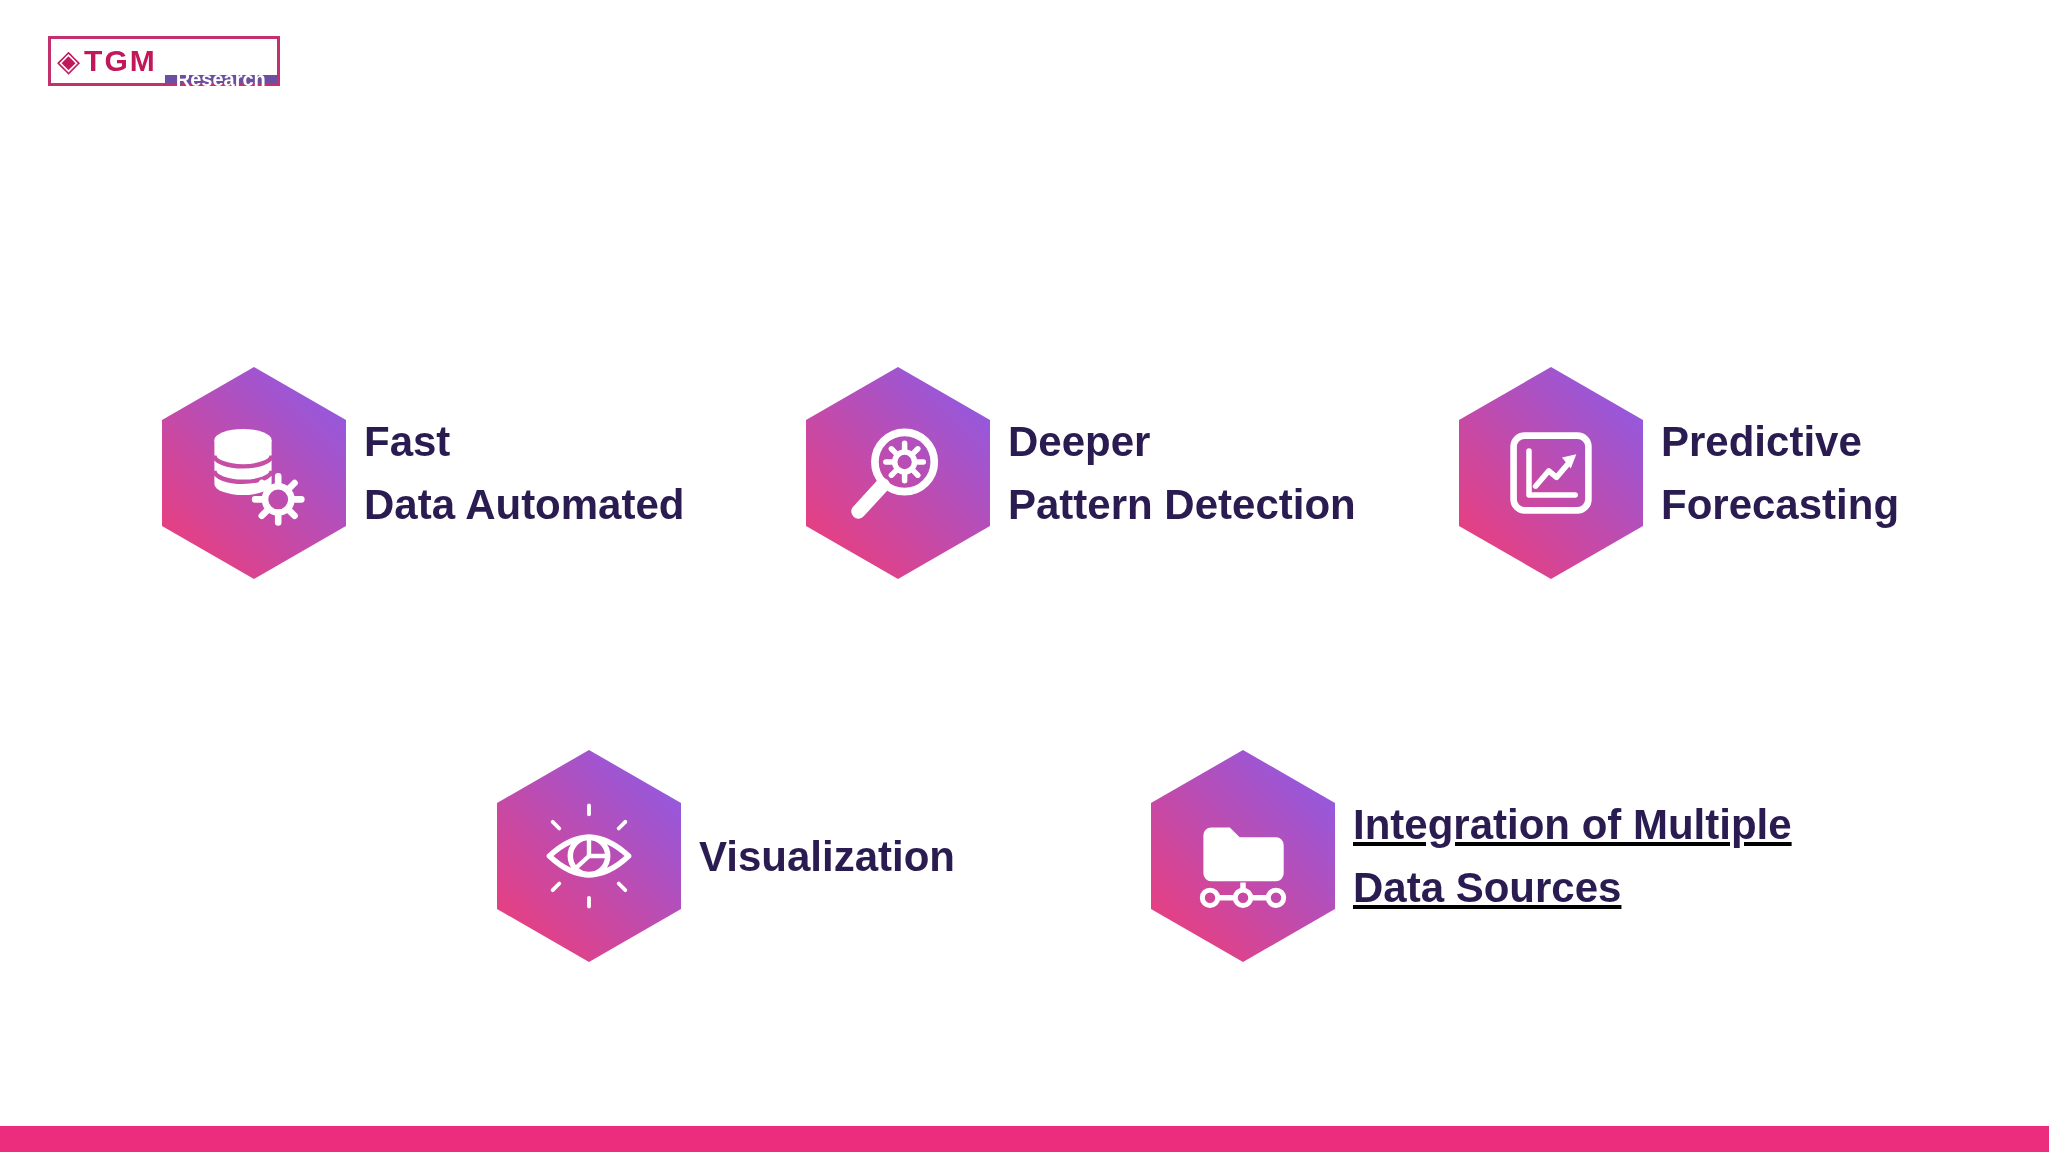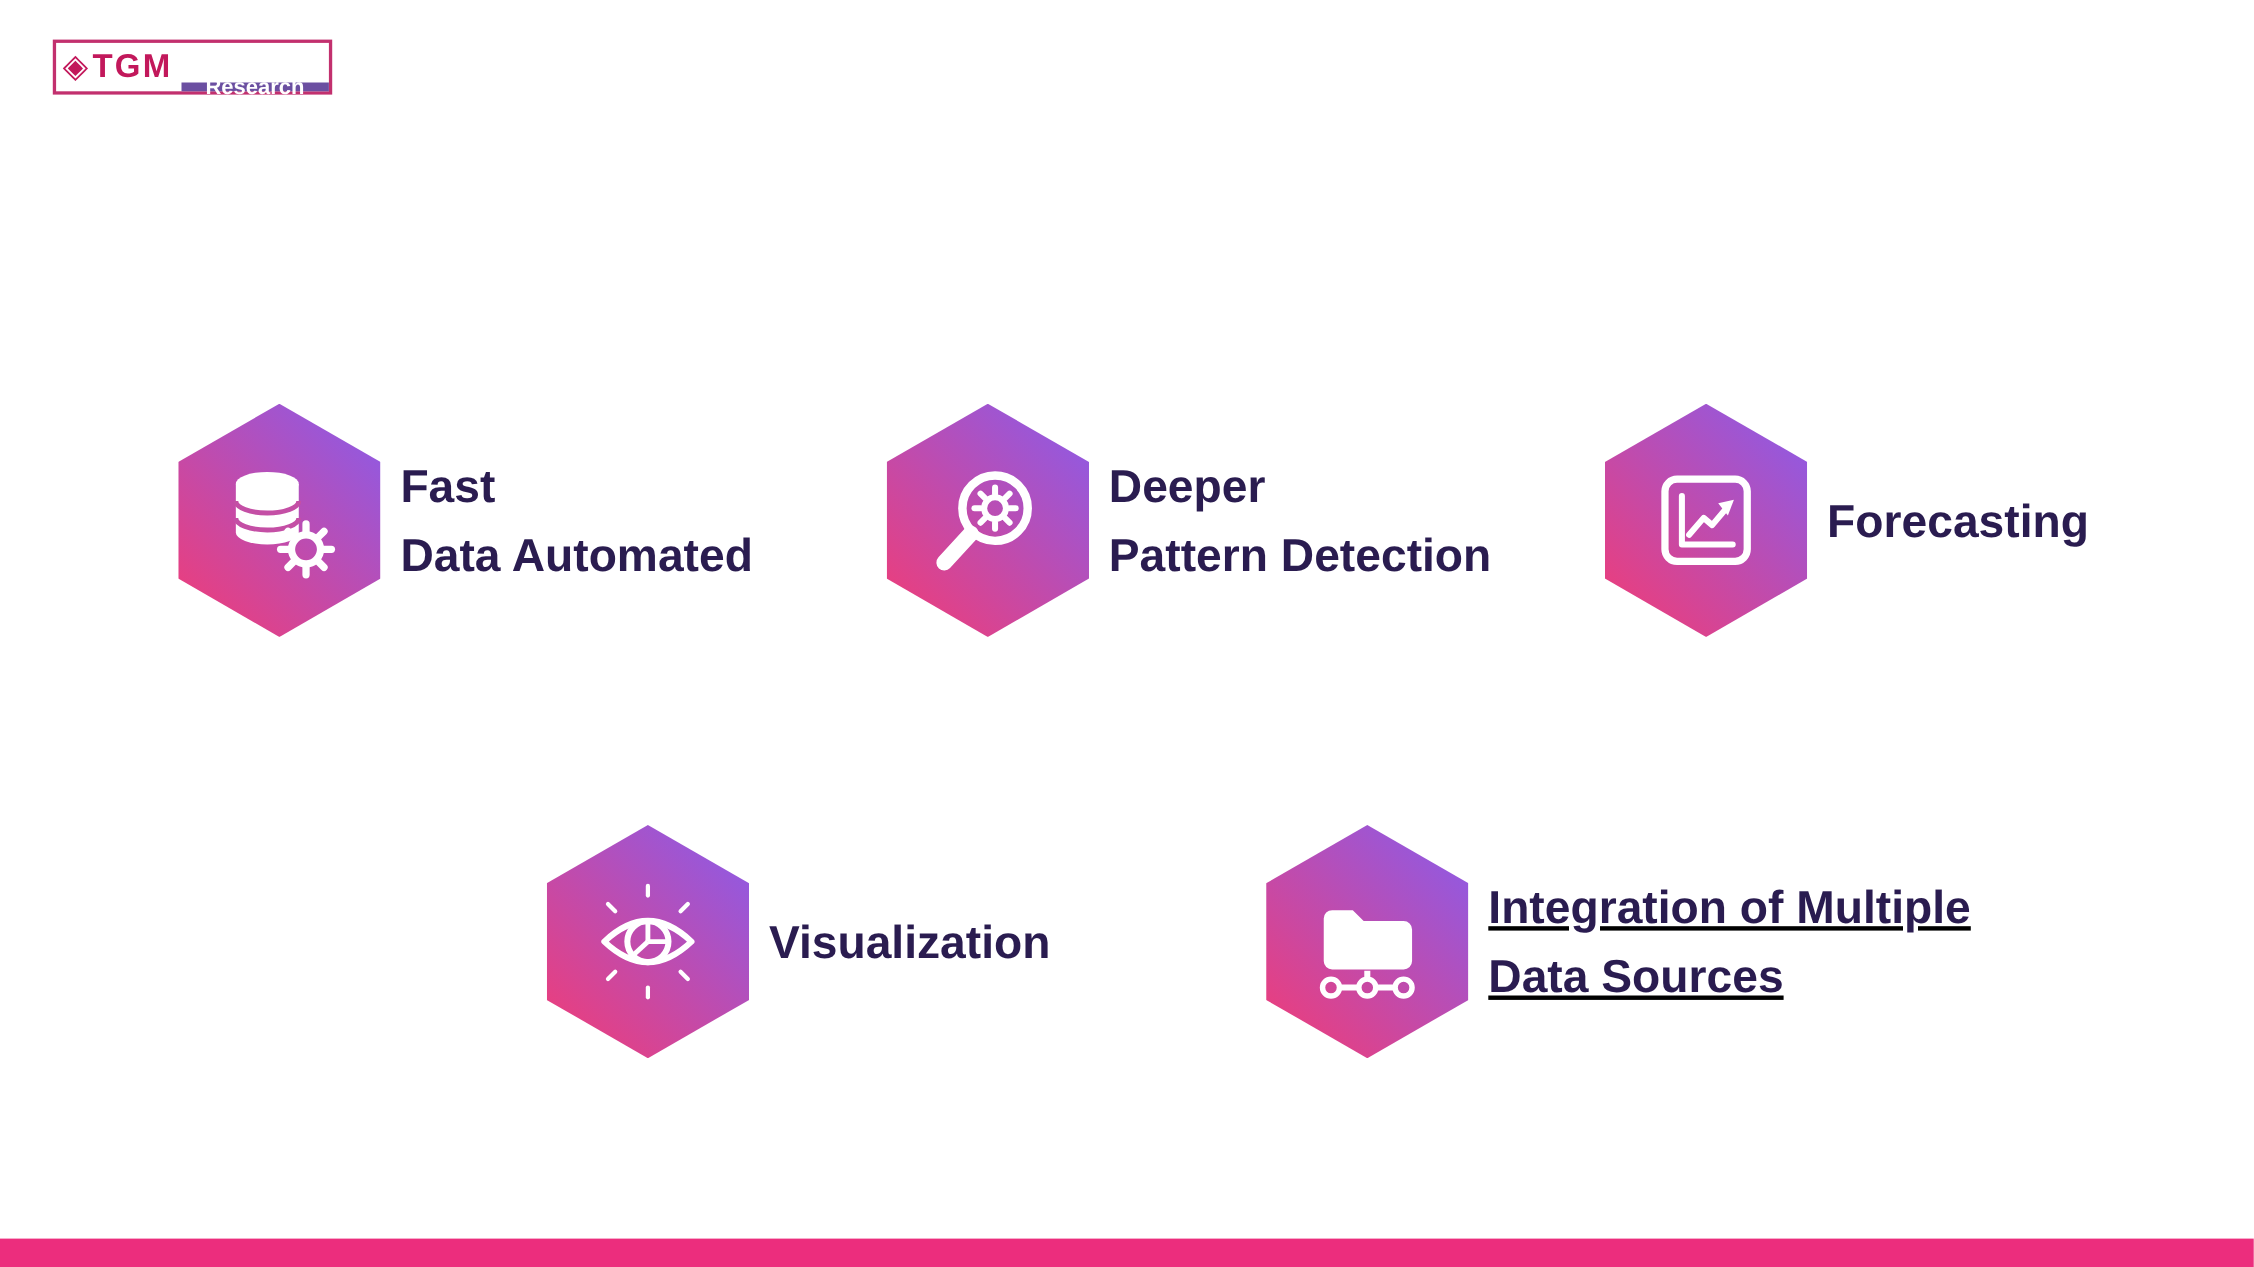--- a/index.html
+++ b/index.html
@@ -28,21 +28,21 @@
   .logo-diamond{
     color:#C2185B; font-size:30px; line-height:1;
   }
   .logo-tgm{
     color:#C2185B; font-size:30px; font-weight:bold; letter-spacing:2px;text-align:center;
   }
   .logo-research{
     display:flex; align-items:center;
     background:#6B4FA1; color:#ffffff;
     font-size:20px; font-weight:bold;
-    padding:0 22px;
+    padding:0 11px;
     margin-top:36px;
   }
 
   
   .title{
     position:absolute; left:0; right:0; top:108px;
     text-align:center;
     font-size:62px; font-weight:bold;
     color:#F43F6E;
     letter-spacing:0.5px;
@@ -146,20 +146,21 @@
   <div class="item item-3">
     <div class="hex">
       <svg viewBox="0 0 100 100">
         <rect x="16" y="16" width="68" height="68" rx="10" fill="none" stroke="#fff" stroke-width="6"></rect>
         <polyline points="30,30 30,70 72,70" fill="none" stroke="#fff" stroke-width="5" stroke-linecap="round" stroke-linejoin="round"></polyline>
         <polyline points="36,62 48,48 55,54 66,41" fill="none" stroke="#fff" stroke-width="5" stroke-linecap="round" stroke-linejoin="round"></polyline>
         <polygon points="73,33 60,36 68,46" fill="#fff"></polygon>
       </svg>
     </div>
     <div class="label">
+      <div>Predictive</div>
       <div>Forecasting</div>
     </div>
   </div>
 
   <div class="item item-4">
     <div class="hex">
       <svg viewBox="0 0 100 100">
         <path d="M14 50 Q50 16 86 50 Q50 84 14 50 Z" fill="none" stroke="#fff" stroke-width="5" stroke-linejoin="round"></path>
         <circle cx="50" cy="50" r="17" fill="none" stroke="#fff" stroke-width="5"></circle>
         <line x1="50" y1="50" x2="50" y2="34" stroke="#fff" stroke-width="4"></line>

